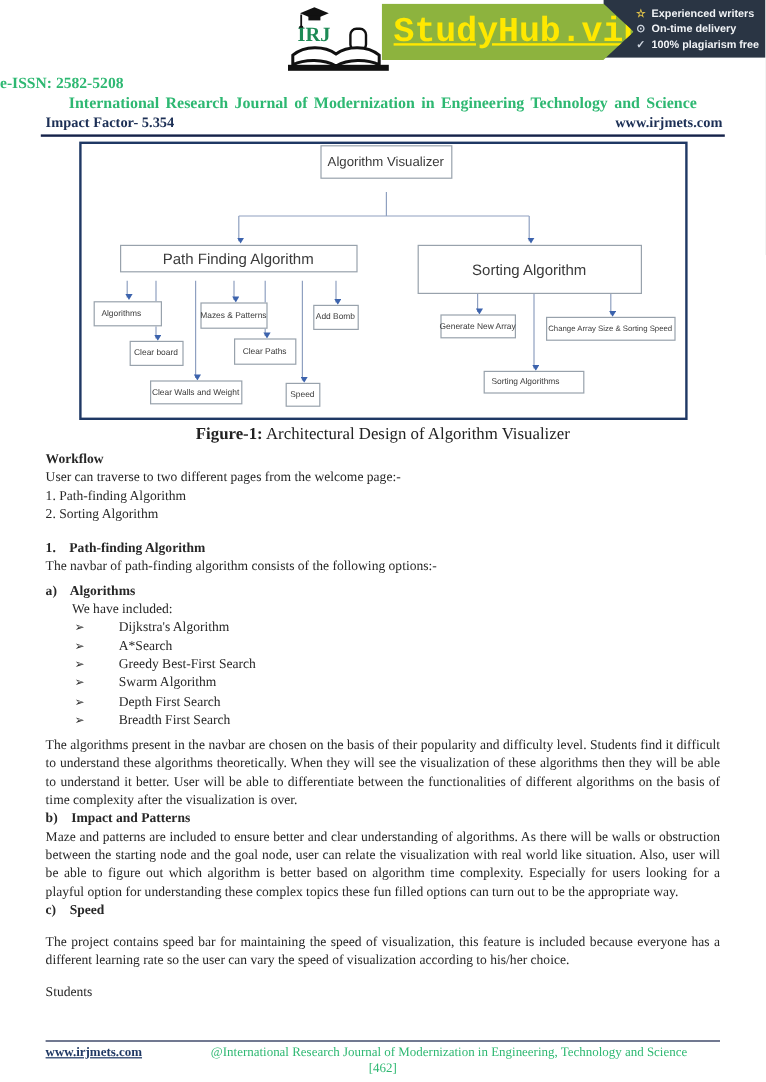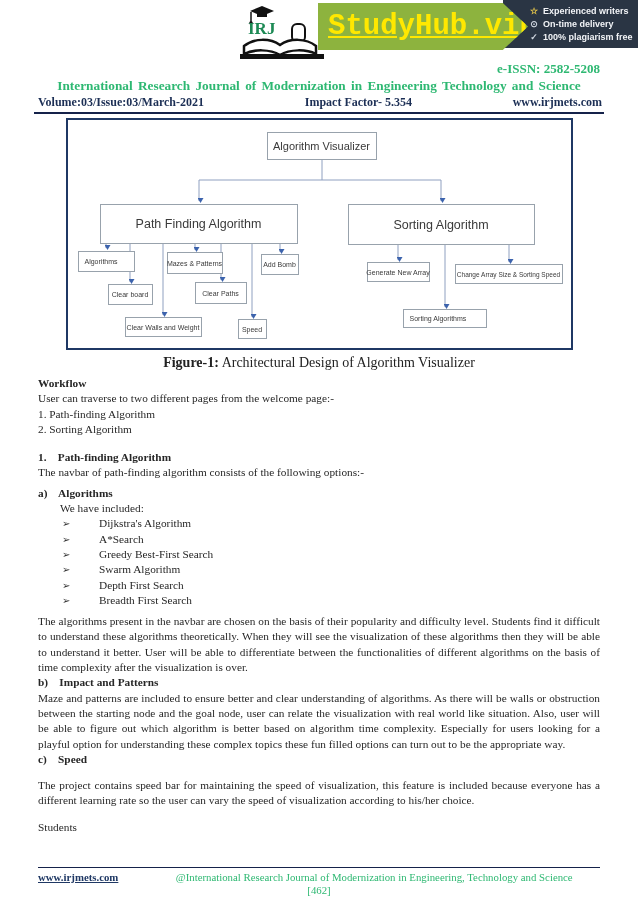--- a/index.html
+++ b/index.html
@@ -14,21 +14,21 @@
   .brand{font-family:Liberation Mono, monospace;font-weight:bold;font-size:29px;color:#ffe800;
         text-decoration:underline;margin-left:10px;letter-spacing:0px;}
   .navy-badge{position:absolute;left:503px;top:0;width:135px;height:48px;background:#2a3544;z-index:1;
         display:flex;flex-direction:column;justify-content:center;padding-left:26px;box-sizing:border-box;gap:2px;}
   .badge-line{display:flex;align-items:center;gap:4px;font-family:"Liberation Sans",sans-serif;
         font-size:9px;font-weight:bold;color:#f2f4f7;line-height:11px;}
   .badge-line .glyph{font-size:9px;color:#e8c84a;width:10px;text-align:center;}
   .badge-line .glyph.gray{color:#cfd6e0;}
 
   
-  .eissn{margin-top:1px;padding-right:38px;text-align:right;font-weight:bold;font-size:13px;color:#2eb872;}
+  .eissn{margin-top:1px;padding-right:38px;font-weight:bold;font-size:13px;color:#2eb872;}
   .journal-title{text-align:center;font-weight:bold;font-size:13.3px;color:#2eb872;margin-top:1px;word-spacing:2px;}
   .volume-row{display:flex;justify-content:space-between;padding:1px 36px 0 38px;
         font-weight:bold;font-size:12px;color:#1c2f55;}
   .head-rule{margin:2px 34px 0 34px;border-top:2px solid #15224a;}
 
   
   .figure-box{position:relative;width:503px;height:228px;margin:4px auto 0 auto;
         border:2px solid #1f3864;background:#fff;}
   .figure-box svg.connectors{position:absolute;left:0;top:0;z-index:0;}
   .node{position:absolute;box-sizing:border-box;border:1px solid #98a2ac;background:#fff;z-index:1;
@@ -99,21 +99,20 @@
       <div class="badge-line">
         <span class="glyph gray">✓</span>
         <span>100% plagiarism free</span>
       </div>
     </div>
   </div>
 
   <div class="eissn">e-ISSN: 2582-5208</div>
   <div class="journal-title">International Research Journal of  Modernization in Engineering  Technology and Science</div>
   <div class="volume-row">
-    <span>Volume:03/Issue:03/March-2021</span>
     <span>Impact Factor- 5.354</span>
     <span>www.irjmets.com</span>
   </div>
   <div class="head-rule"></div>
 
   <div class="figure-box">
     <svg class="connectors" width="503" height="228">
       <defs>
         <marker id="arr" markerWidth="6" markerHeight="6" refX="3" refY="4.5" orient="auto-start-reverse" markerUnits="userSpaceOnUse">
           <path d="M0,0 L6,0 L3,5 Z" fill="#3c63ad" transform="rotate(-90 3 3)"></path>
@@ -130,22 +129,22 @@
         <path d="M127,114 V130" marker-end="url(#arr)"></path>
         <path d="M153,114 V160" marker-end="url(#arr)"></path>
         <path d="M184,114 V197" marker-end="url(#arr)"></path>
         <path d="M212,114 V132" marker-end="url(#arr)"></path>
         <path d="M330,114 V140" marker-end="url(#arr)"></path>
         <path d="M377,114 V187" marker-end="url(#arr)"></path>
         <path d="M441,114 V142" marker-end="url(#arr)"></path>
       </g>
     </svg>
 
-    <div class="node root" style="left:199px;top:12px;width:110px;height:28px;">Algorithm Visualizer</div>
-    <div class="node l1" style="left:32px;top:84px;width:198px;height:40px;">Path Finding Algorithm</div>
+    <div class="node root" style="left:199px;top:1px;width:110px;height:28px;">Algorithm Visualizer</div>
+    <div class="node l1" style="left:32px;top:84px;width:198px;height:23px;">Path Finding Algorithm</div>
     <div class="node l1" style="left:280px;top:84px;width:187px;height:41px;">Sorting Algorithm</div>
 
     <div class="node child left-align" style="left:10px;top:131px;width:57px;height:21px;">Algorithms</div>
     <div class="node child" style="left:99px;top:132px;width:56px;height:22px;">Mazes &amp; Patterns</div>
     <div class="node child" style="left:193px;top:134px;width:38px;height:21px;">Add Bomb</div>
     <div class="node child" style="left:40px;top:164px;width:45px;height:21px;">Clear board</div>
     <div class="node child" style="left:127px;top:162px;width:52px;height:22px;">Clear Paths</div>
     <div class="node child" style="left:57px;top:197px;width:77px;height:20px;">Clear Walls and Weight</div>
     <div class="node child" style="left:170px;top:199px;width:29px;height:20px;">Speed</div>
     <div class="node child" style="left:299px;top:142px;width:63px;height:20px;">Generate New Array</div>

